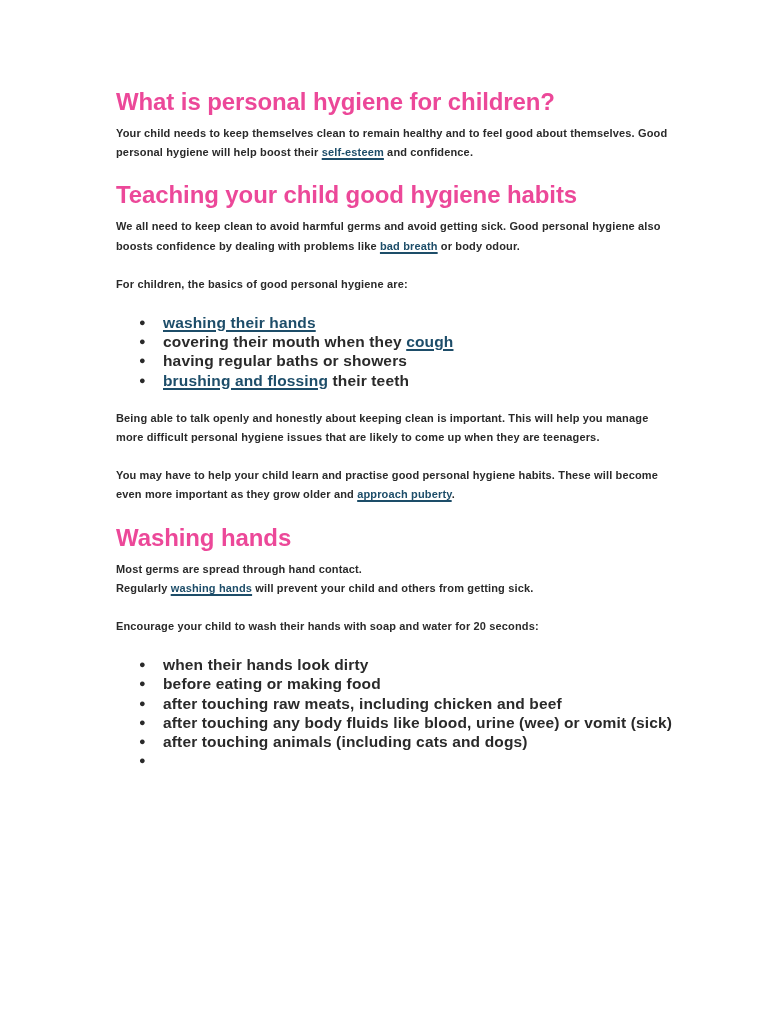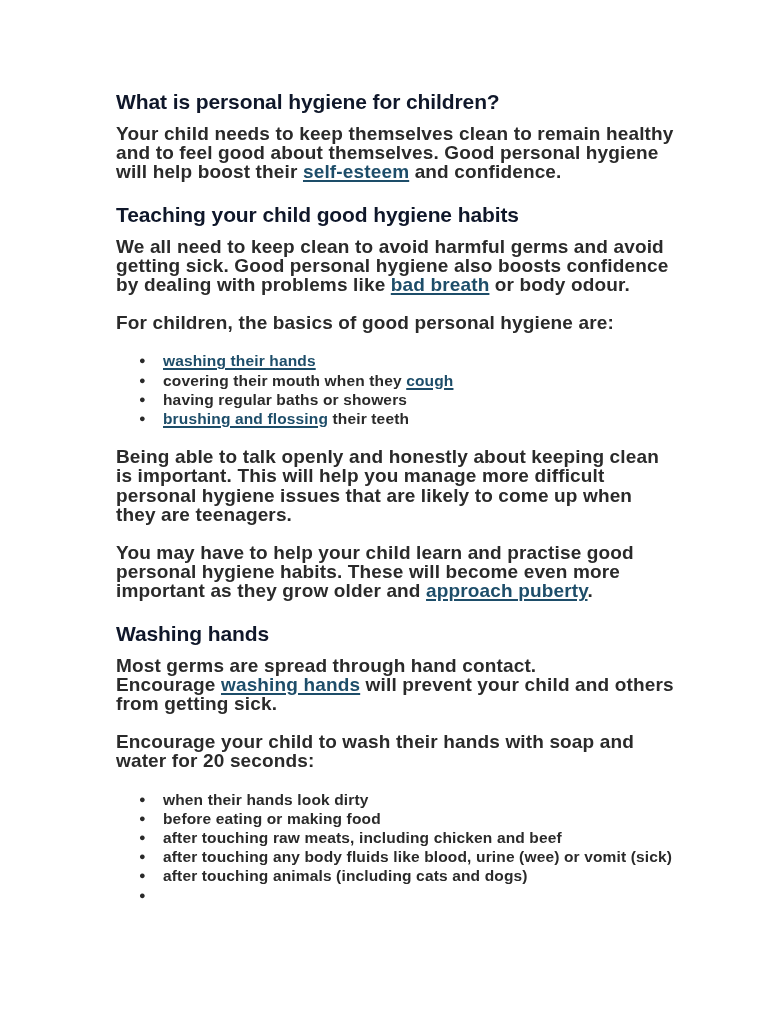--- a/index.html
+++ b/index.html
@@ -17,29 +17,29 @@
     }
     .page {
       position: absolute;
       left: 116px;
       top: 88px;
       width: 560px;
     }
     h2 {
       font-family: "Liberation Sans", "DejaVu Sans", sans-serif;
       font-weight: bold;
-      font-size: 21px;
+      font-size: 24px;
       line-height: 28px;
-      color: #0f172a;
+      color: #ec4899;
       margin: 0 0 8px 0;
       letter-spacing: -0.1px;
     }
     p {
       font-weight: bold;
-      font-size: 19px;
+      font-size: 11px;
       line-height: 19.2px;
       margin: 0 0 19px 0;
       letter-spacing: 0.15px;
     }
     a {
       color: #1d4d69;
       text-decoration: underline;
       text-underline-offset: 2px;
       text-decoration-thickness: 1.5px;
     }
@@ -81,21 +81,21 @@
       <li><span class="bullet">●</span><span>covering their mouth when they  </span><a href="#">cough</a></li>
       <li><span class="bullet">●</span><span>having regular baths or showers</span></li>
       <li><span class="bullet">●</span><a href="#">brushing and flossing</a><span>  their teeth</span></li>
     </ul>
     <p>Being able to talk openly and honestly about keeping clean is important. This will help you manage more difficult personal hygiene issues that are likely to come up when they are teenagers.</p>
     <p><span>You may have to help your child learn and practise good personal hygiene habits. These will become even more important as they grow older and  </span><a href="#">approach puberty</a><span>.</span></p>
   </section>
 
   <section>
     <h2>Washing hands</h2>
-    <p><span>Most germs are spread through hand contact.</span><br><span>Encourage  </span><a href="#">washing hands</a><span>  will prevent your child and others from getting sick.</span></p>
+    <p><span>Most germs are spread through hand contact.</span><br><span>Regularly  </span><a href="#">washing hands</a><span>  will prevent your child and others from getting sick.</span></p>
     <p>Encourage your child to wash their hands with soap and water for 20 seconds:</p>
     <ul>
       <li><span class="bullet">●</span><span>when their hands look dirty</span></li>
       <li><span class="bullet">●</span><span>before eating or making food</span></li>
       <li><span class="bullet">●</span><span>after touching raw meats, including chicken and beef</span></li>
       <li><span class="bullet">●</span><span>after touching any body fluids like blood, urine (wee) or vomit (sick)</span></li>
       <li><span class="bullet">●</span><span>after touching animals (including cats and dogs)</span></li>
       <li><span class="bullet">●</span></li>
     </ul>
   </section>

